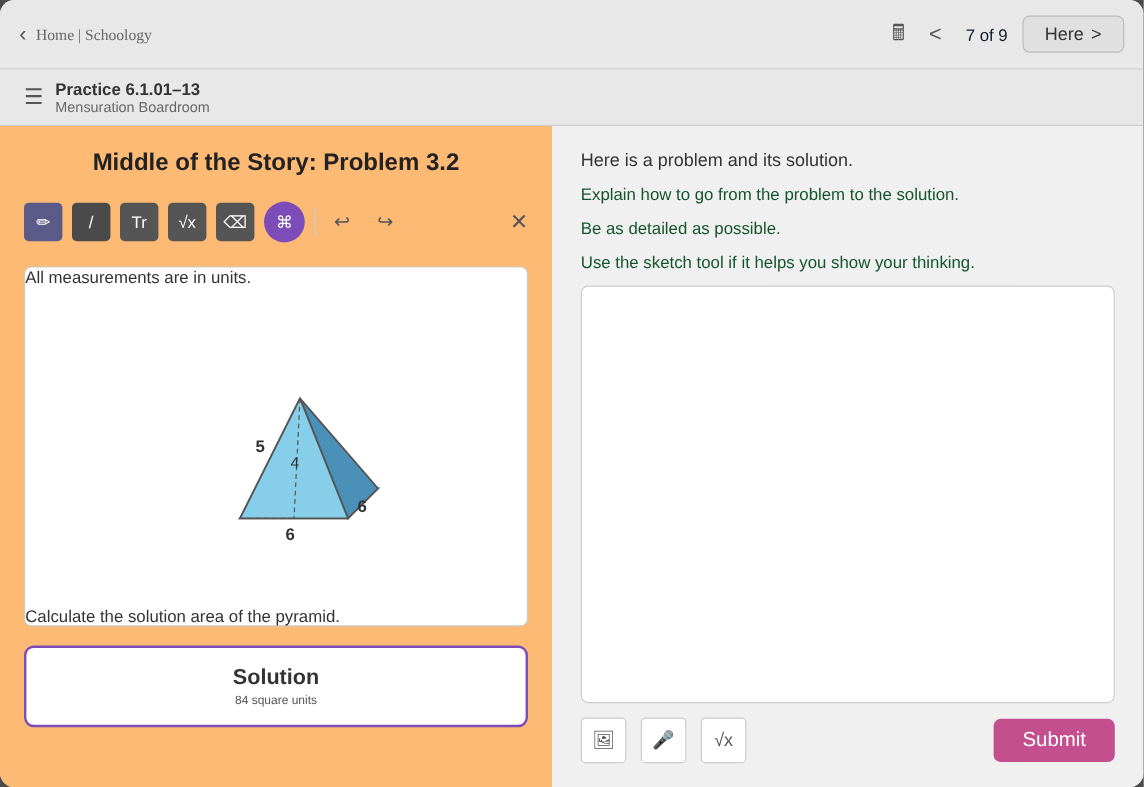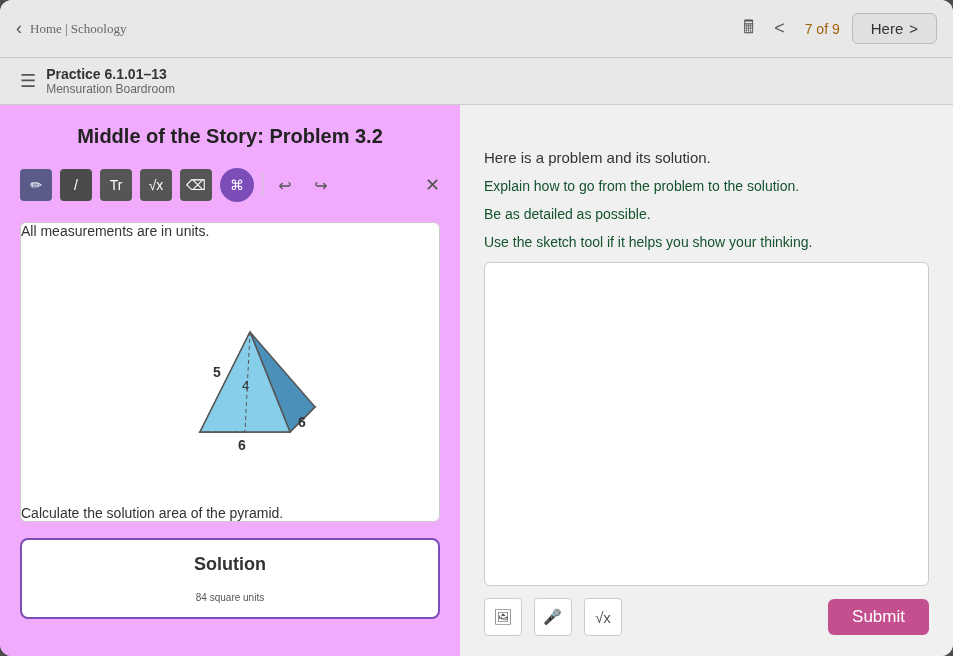--- a/index.html
+++ b/index.html
@@ -57,21 +57,21 @@
     .nav-arrow {
       background: none;
       border: none;
       font-size: 18px;
       cursor: pointer;
       color: #555;
       padding: 4px 8px;
     }
     .page-count {
       font-size: 14px;
-      color: #a16207;
+      color: #0f172a;
       font-weight: 500;
     }
     .next-btn {
       background: #e0e0e0;
       border: 1px solid #bbb;
       border-radius: 6px;
       padding: 6px 18px;
       font-size: 15px;
       cursor: pointer;
       color: #333;
@@ -108,21 +108,21 @@
     }
     
     .main-content {
       display: flex;
       flex: 1;
       padding: 0;
     }
     
     .left-panel {
       flex: 0 0 460px;
-      background: #f0abfc;
+      background: #fdba74;
       padding: 20px;
       display: flex;
       flex-direction: column;
       gap: 16px;
     }
     .problem-title {
       font-size: 20px;
       font-weight: bold;
       color: #222;
       text-align: center;
@@ -217,40 +217,39 @@
       border: 2px solid #7c4db8;
       border-radius: 8px;
       background: white;
       padding: 14px;
       text-align: center;
     }
     .solution-label {
       font-size: 18px;
       font-weight: bold;
       color: #333;
-      margin-bottom: 17px;
+      margin-bottom: 4px;
     }
     .solution-value {
       font-size: 10px;
       color: #555;
     }
     
     .right-panel {
       flex: 1;
       padding: 20px 24px;
       display: flex;
       flex-direction: column;
       gap: 12px;
       background: #f0f0f0;
     }
     .instruction-text {
       font-size: 15px;
       color: #333;
       font-weight: 500;
-      margin-top: 24px;
     }
     .instruction-detail {
       font-size: 14px;
       color: #14532d;
     }
     
     .response-area {
       flex: 1;
       background: white;
       border: 1px solid #ccc;

